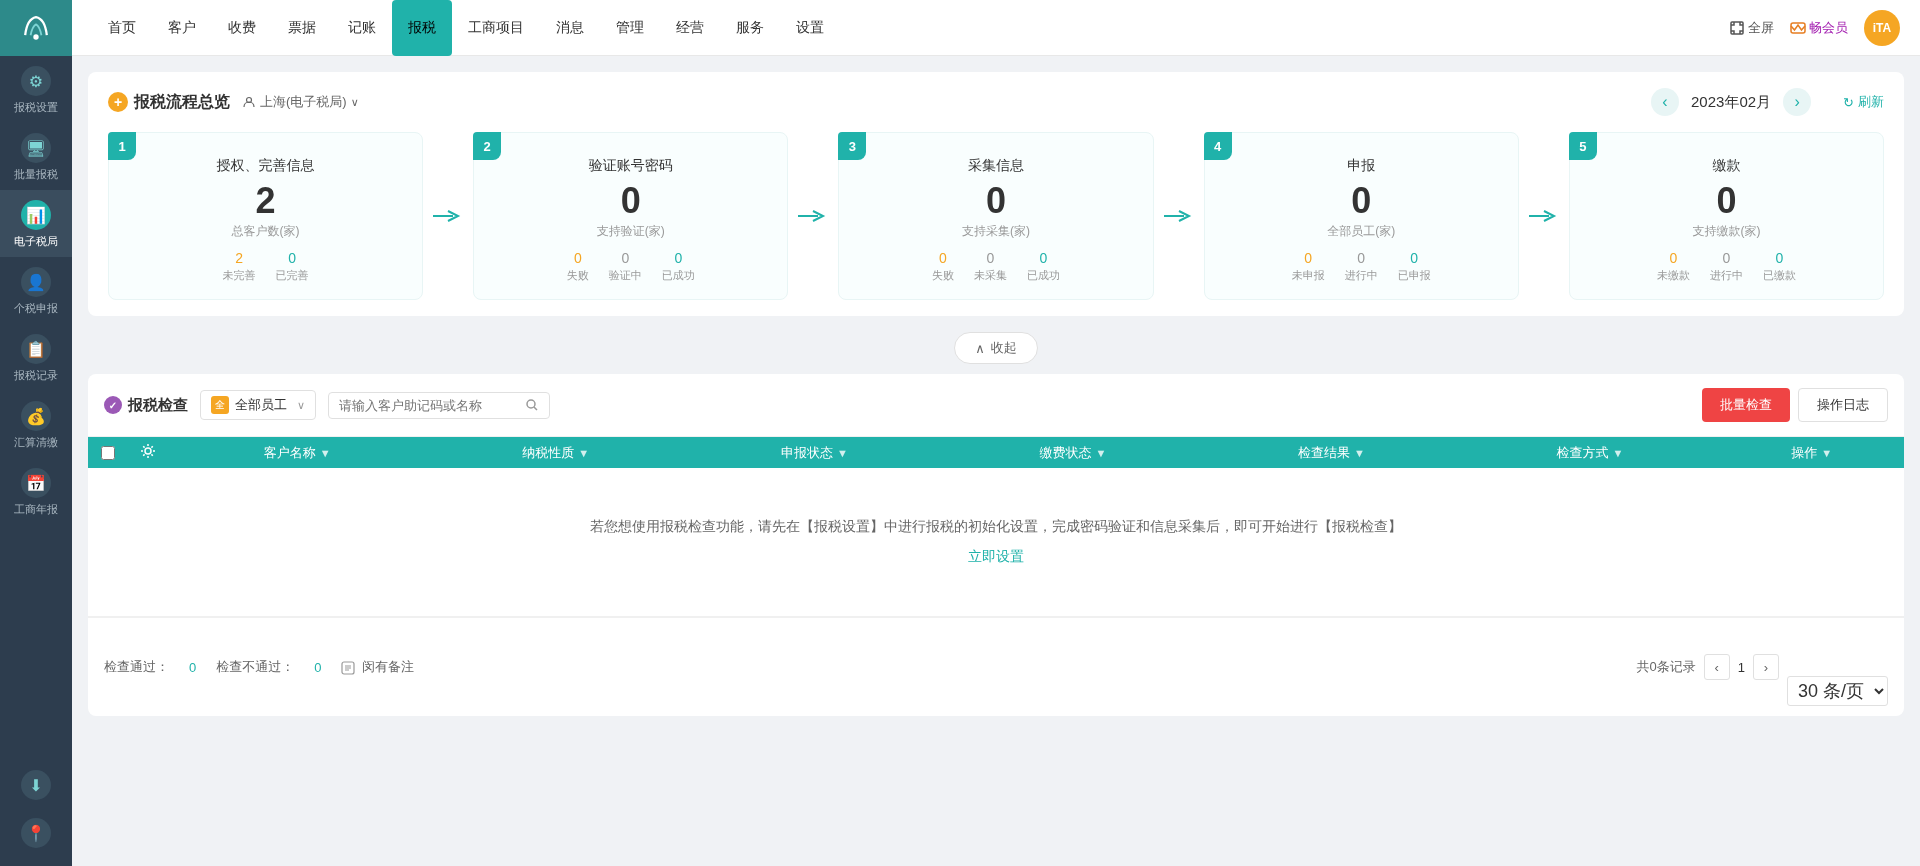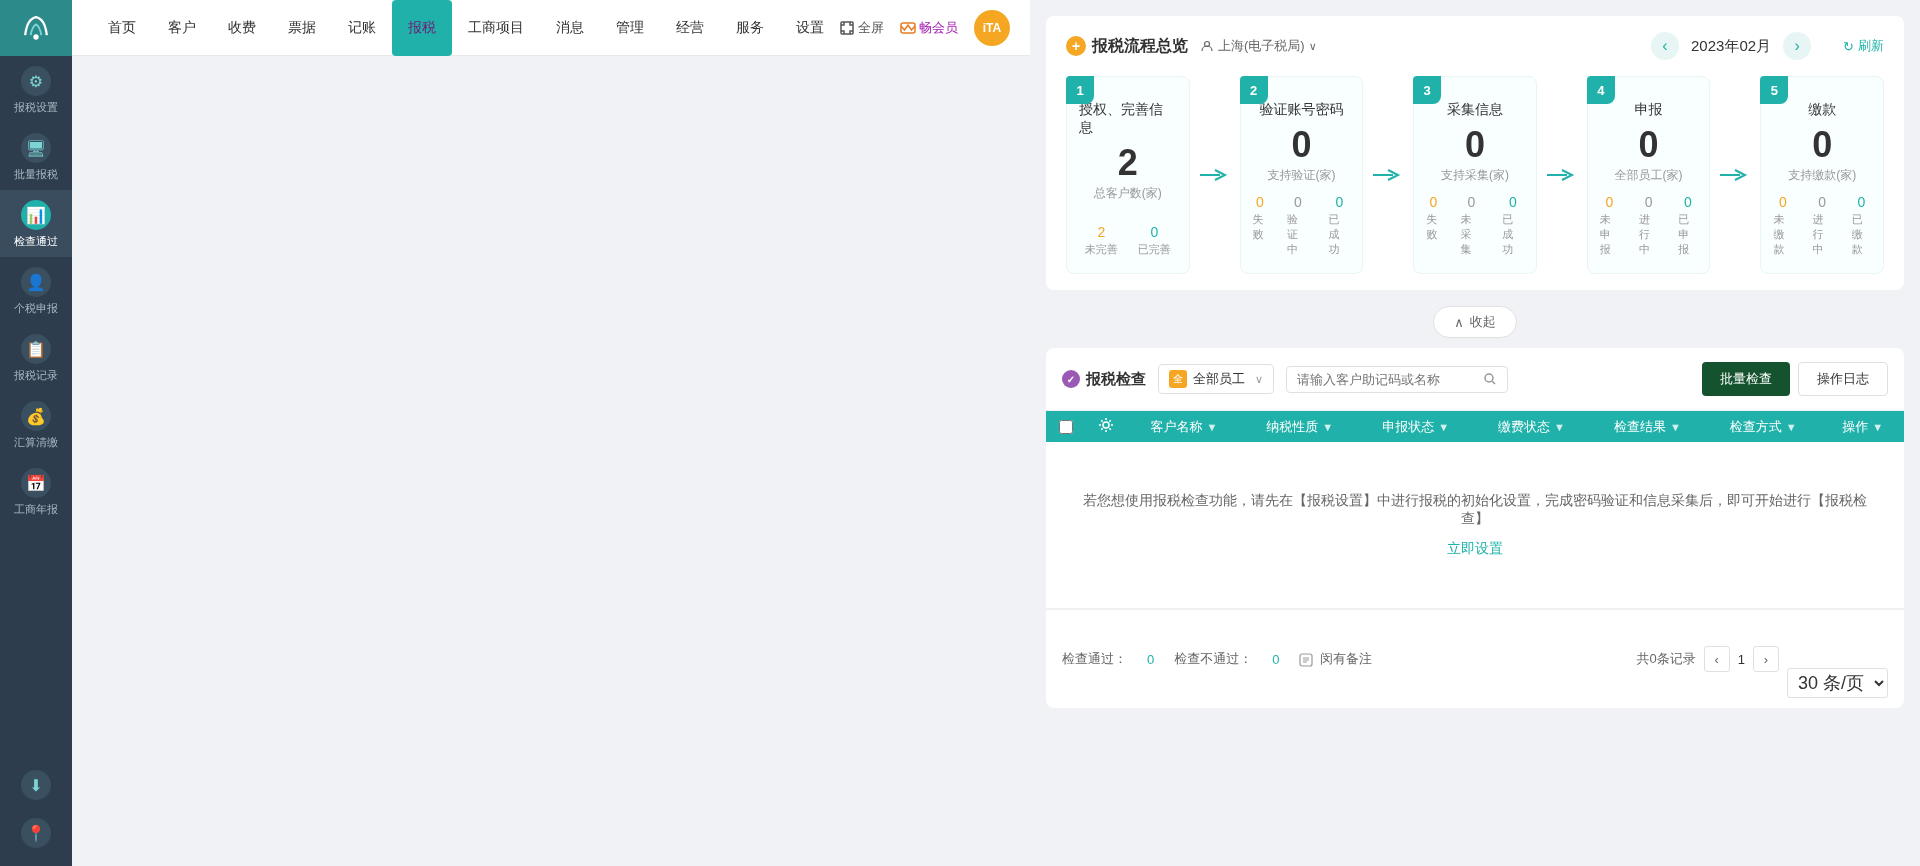--- a/index.html
+++ b/index.html
@@ -52,21 +52,21 @@
       display: flex;
       flex-direction: column;
       align-items: center;
       padding-bottom: 10px;
     }
 
     
     .main-container {
       flex: 1;
       display: flex;
-      flex-direction: row;
+      flex-direction: column;
       height: 866px;
       overflow: hidden;
     }
     .top-nav {
       height: 56px;
       background: #fff;
       display: flex;
       align-items: center;
       padding: 0 20px;
       border-bottom: 1px solid #e8e8e8;
@@ -78,21 +78,21 @@
       height: 56px;
       display: flex;
       align-items: center;
       font-size: 14px;
       color: #333;
       cursor: pointer;
       white-space: nowrap;
     }
     .nav-item.active {
       background: #20b2aa;
-      color: #701a75;
+      color: #000000;
       border-radius: 4px;
     }
     .nav-right {
       margin-left: auto;
       display: flex;
       align-items: center;
       gap: 16px;
       font-size: 13px;
       color: #555;
     }
@@ -266,21 +266,21 @@
       border: 1px solid #e0e0e0; border-radius: 4px;
       padding: 5px 10px; gap: 6px;
       background: #fff;
     }
     .search-input-wrap input {
       border: none; outline: none; font-size: 13px;
       color: #333; width: 180px; background: transparent;
     }
     .toolbar-right { margin-left: auto; display: flex; gap: 8px; }
     .btn-batch {
-      background: #14532d; color: #fff; border: none;
+      background: #ef4444; color: #fff; border: none;
       padding: 7px 18px; border-radius: 4px;
       font-size: 13px; cursor: pointer;
     }
     .btn-log {
       background: #fff; color: #333; border: 1px solid #e0e0e0;
       padding: 7px 18px; border-radius: 4px;
       font-size: 13px; cursor: pointer;
     }
 
     
@@ -354,21 +354,21 @@
   <div class="sidebar-item">
     <div class="icon-circle">⚙</div>
     <span>报税设置</span>
   </div>
   <div class="sidebar-item">
     <div class="icon-circle">🖥</div>
     <span>批量报税</span>
   </div>
   <div class="sidebar-item" style="background:#3a4d5e;color:#fff;">
     <div class="icon-circle" style="background:#20b2aa;">📊</div>
-    <span style="color:#fff;">检查通过</span>
+    <span style="color:#fff;">电子税局</span>
   </div>
   <div class="sidebar-item">
     <div class="icon-circle">👤</div>
     <span>个税申报</span>
   </div>
   <div class="sidebar-item">
     <div class="icon-circle">📋</div>
     <span>报税记录</span>
   </div>
   <div class="sidebar-item">

